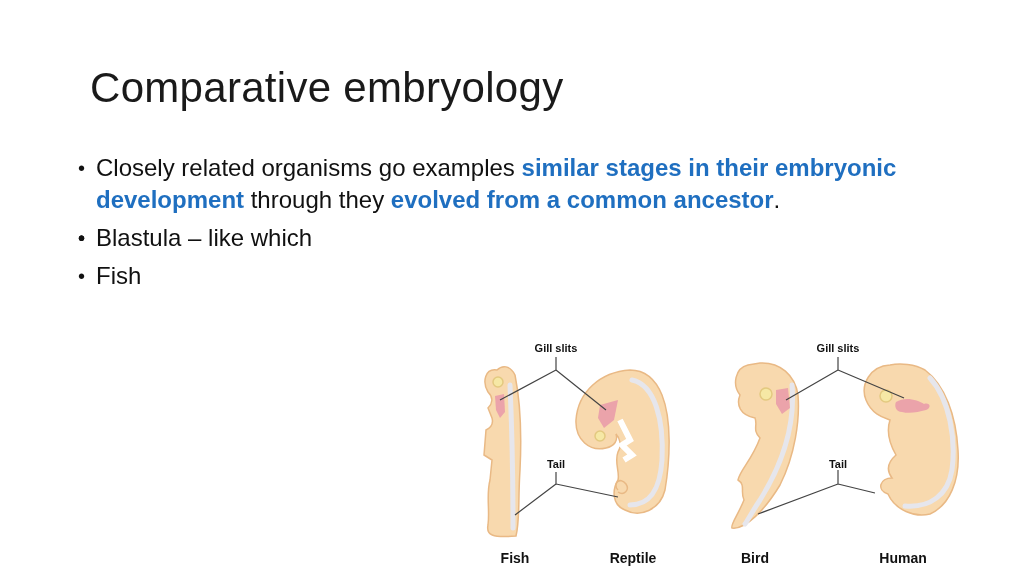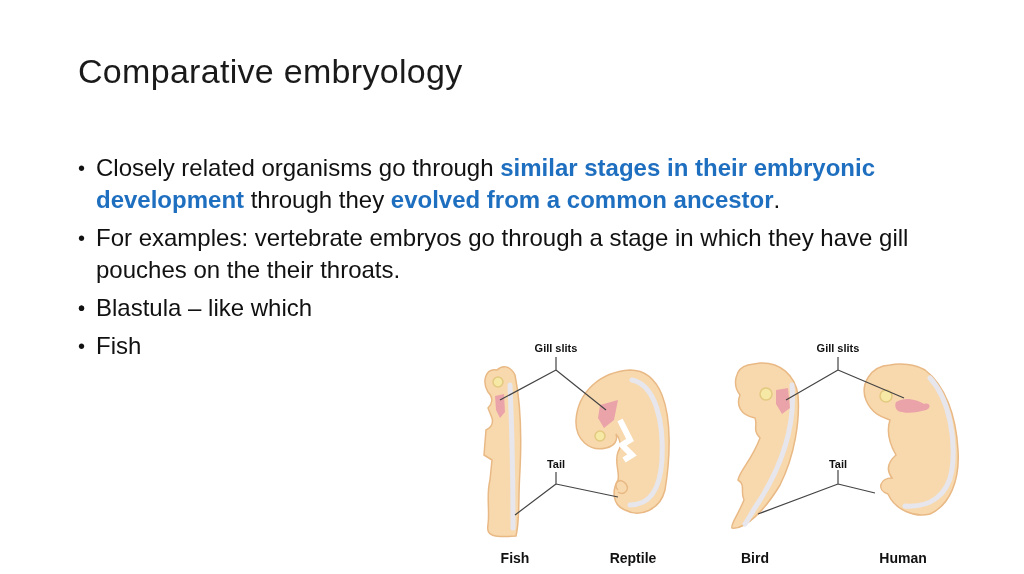--- a/index.html
+++ b/index.html
@@ -1,40 +1,39 @@
 <!DOCTYPE html>
 <html><head>
 <meta charset="utf-8">
 <style>
   html, body { margin:0; padding:0; background:#ffffff; }
   body { width:1024px; height:574px; position:relative; overflow:hidden;
          font-family:"Liberation Sans", "DejaVu Sans", sans-serif; color:#111; }
-  .title { position:absolute; left:78px; top:52px; font-size:34px; font-weight:400;
-           letter-spacing:0.3px; color:#1a1a1a; margin:0; }
+  .title { position:absolute; left:78px; top:52px; font-size:42px; font-weight:400;
+           letter-spacing:0.3px; color:#1a1a1a; margin:12px; }
   .bullets { position:absolute; left:78px; top:152px; width:880px; margin:0; padding:0; list-style:none; }
   .bullets li { position:relative; padding-left:18px; font-size:24px; line-height:32px; margin-bottom:6px; color:#111; }
   .bullets li .dot { position:absolute; left:0; top:0; font-size:20px; }
   .hl { color:#1f6fc0; font-weight:700; }
   .figure { position:absolute; left:470px; top:335px; width:500px; height:239px;text-decoration:underline; }
   .figure svg { width:100%; height:100%; }
   .flabel { font-family:"Liberation Sans", sans-serif; font-weight:700; fill:#111; }
 </style>
 </head>
 <body>
 
 <h1 class="title">Comparative embryology</h1>
 
 <ul class="bullets">
   <li>
     <span class="dot">•</span>
-    <span>Closely related organisms go through </span><span class="hl">similar stages in their embryonic development</span><span> through they </span><span class="hl">evolved from a common ancestor</span><span>.</span>
+    <span>Closely related organisms go examples </span><span class="hl">similar stages in their embryonic development</span><span> through they </span><span class="hl">evolved from a common ancestor</span><span>.</span>
   </li>
   <li>
     <span class="dot">•</span>
-    <span>For examples: vertebrate embryos go through a stage in which they have gill pouches on the their throats.</span>
   </li>
   <li>
     <span class="dot">•</span>
   </li>
   <li>
     <span class="dot">•</span>
     <span>Blastula – like which</span>
   </li>
   <li>
     <span class="dot">•</span>

